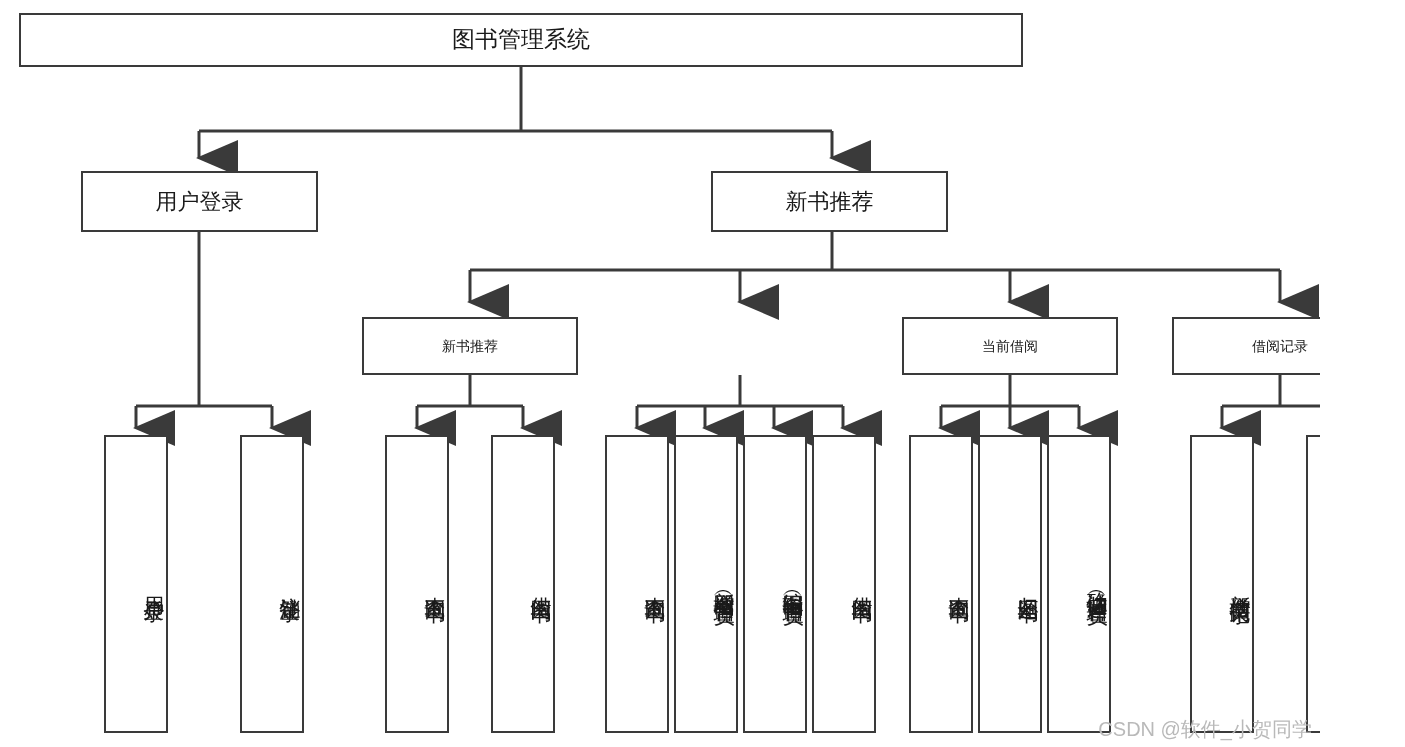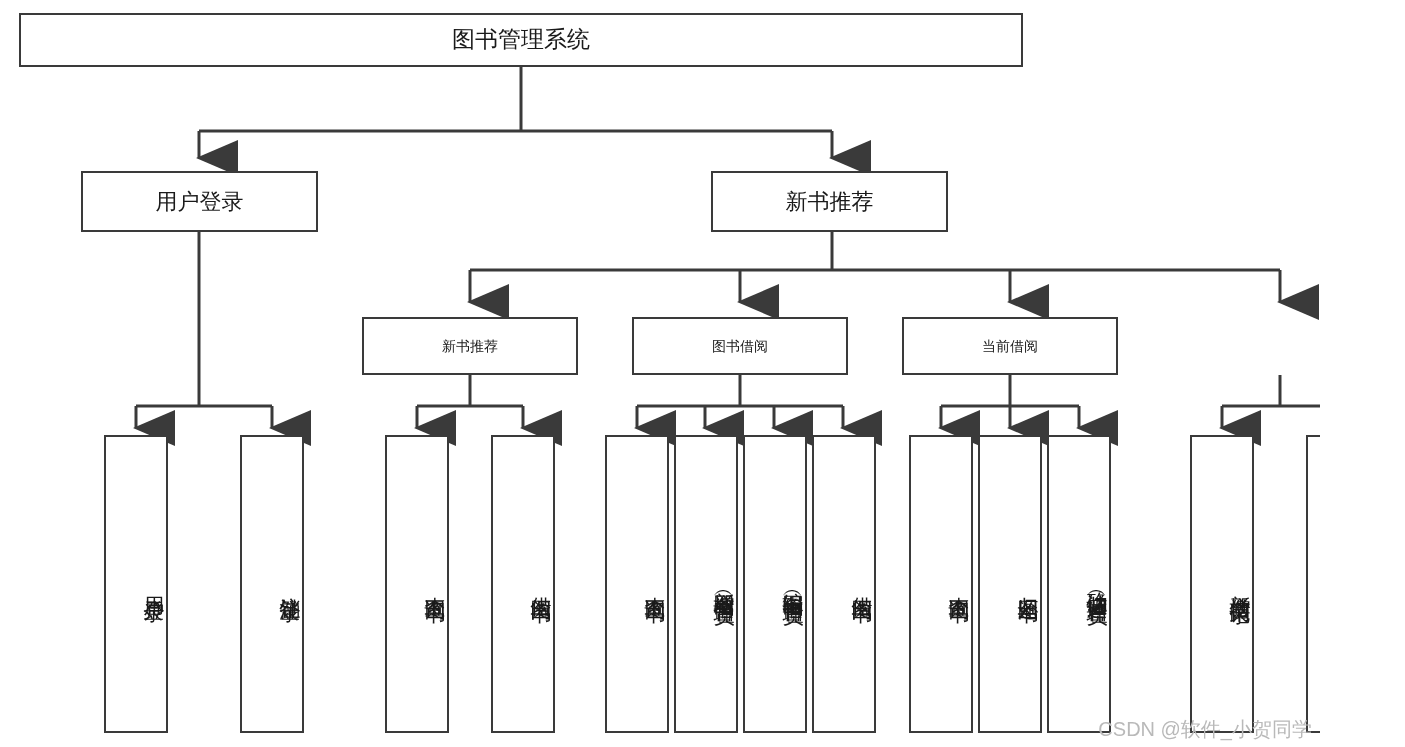--- a/index.html
+++ b/index.html
@@ -151,28 +151,28 @@
   </div>
 
   <div class="node node-l1" style="left:711px; top:171px; width:237px; height:61px;">
     <span>新书推荐</span>
   </div>
 
   <div class="node node-l2" style="left:362px; top:317px; width:216px; height:58px;">
     <span>新书推荐</span>
   </div>
 
-  <div class="node node-l2" style="left:632px; top:317px; width:216px; height:58px;">
-    <span>图书借阅</span>
-  </div>
 
   <div class="node node-l2" style="left:902px; top:317px; width:216px; height:58px;text-align:right;">
     <span>当前借阅</span>
   </div>
 
+  <div class="node node-l2" style="left:1172px; top:317px; width:216px; height:58px;">
+    <span>借阅记录</span>
+  </div>
 
   <div class="node node-leaf" style="left:104px; top:435px; width:64px; height:298px;">
     <span class="leaf-inner">
       <span class="leaf-text">用户登录</span>
     </span>
   </div>
 
   <div class="node node-leaf" style="left:240px; top:435px; width:64px; height:298px;">
     <span class="leaf-inner">
       <span class="leaf-text">注销登录</span>

